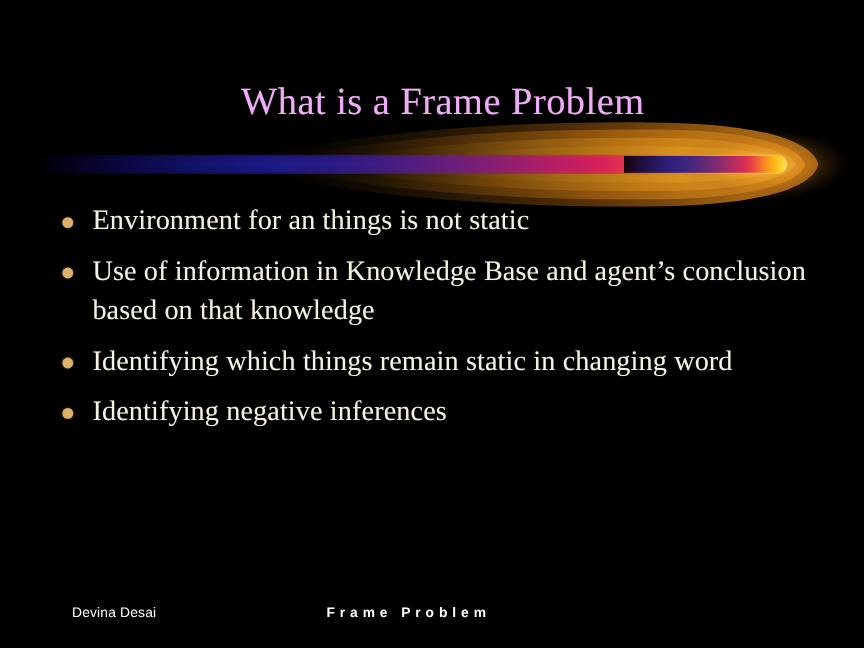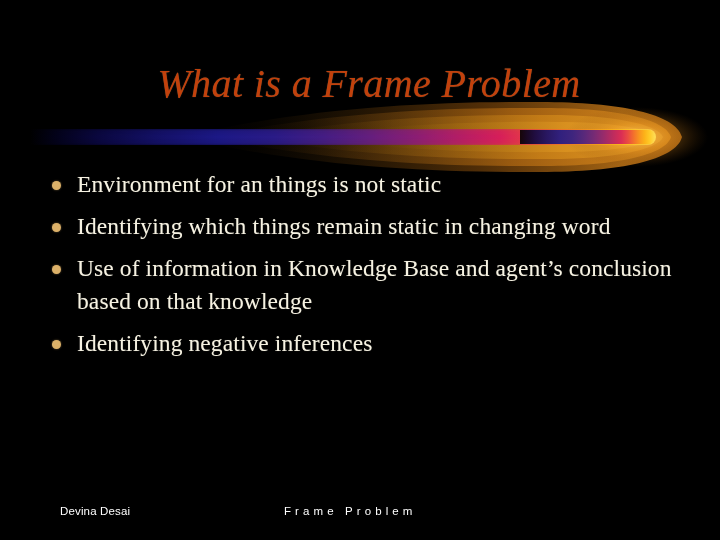--- a/index.html
+++ b/index.html
@@ -38,26 +38,25 @@
     left: 0;
     top: 60px;
     width: 720px;
     height: 58px;
     text-align: center;
     z-index: 5;
   }
   #slide-title {
     display: inline-block;
     font-family: "Liberation Serif", serif;
-    font-style: italic;
     font-weight: 400;
-    font-size: 40px;
+    font-size: 32px;
     line-height: 48px;
     letter-spacing: 0.4px;
-    color: #c2410c;
+    color: #f0abfc;
     padding-left: 18px;
     text-shadow: 0 0 1px rgba(248,228,178,0.35);
     white-space: nowrap;
   }
 
   
   #body-area {
     position: absolute;
     left: 52px;
     top: 168px;
@@ -104,28 +103,29 @@
     top: 8px;
     font-family: "Liberation Sans", sans-serif;
     font-size: 11.5px;
     line-height: 14px;
     color: #ffffff;
     letter-spacing: 0.15px;
     white-space: nowrap;
   }
   #footer-subject {
     position: absolute;
-    left: 284px;
+    left: 272px;
     top: 8px;
     font-family: "Liberation Sans", sans-serif;
     font-size: 11.5px;
     line-height: 14px;
     color: #ffffff;
     letter-spacing: 4.1px;
     white-space: nowrap;
+    font-weight: bold;
   }
 </style>
 </head>
 <body>
 
 <div id="slide">
 
   <svg id="flare-graphic" viewBox="0 0 720 108" preserveAspectRatio="none">
     <defs>
 
@@ -218,26 +218,26 @@
 
   <div id="body-area">
 
     <div class="bullet-row">
       <span class="bullet-marker"></span>
       <span class="bullet-text">Environment for an things is not static</span>
     </div>
 
     <div class="bullet-row">
       <span class="bullet-marker"></span>
+      <span class="bullet-text">Use of information in Knowledge Base and agent’s conclusion based on that knowledge</span>
+    </div>
+
+    <div class="bullet-row">
+      <span class="bullet-marker"></span>
       <span class="bullet-text">Identifying which things remain static in changing word</span>
-    </div>
-
-    <div class="bullet-row">
-      <span class="bullet-marker"></span>
-      <span class="bullet-text">Use of information in Knowledge Base and agent’s conclusion based on that knowledge</span>
     </div>
 
     <div class="bullet-row">
       <span class="bullet-marker"></span>
       <span class="bullet-text">Identifying negative inferences</span>
     </div>
 
   </div>
 
   <div id="footer">

